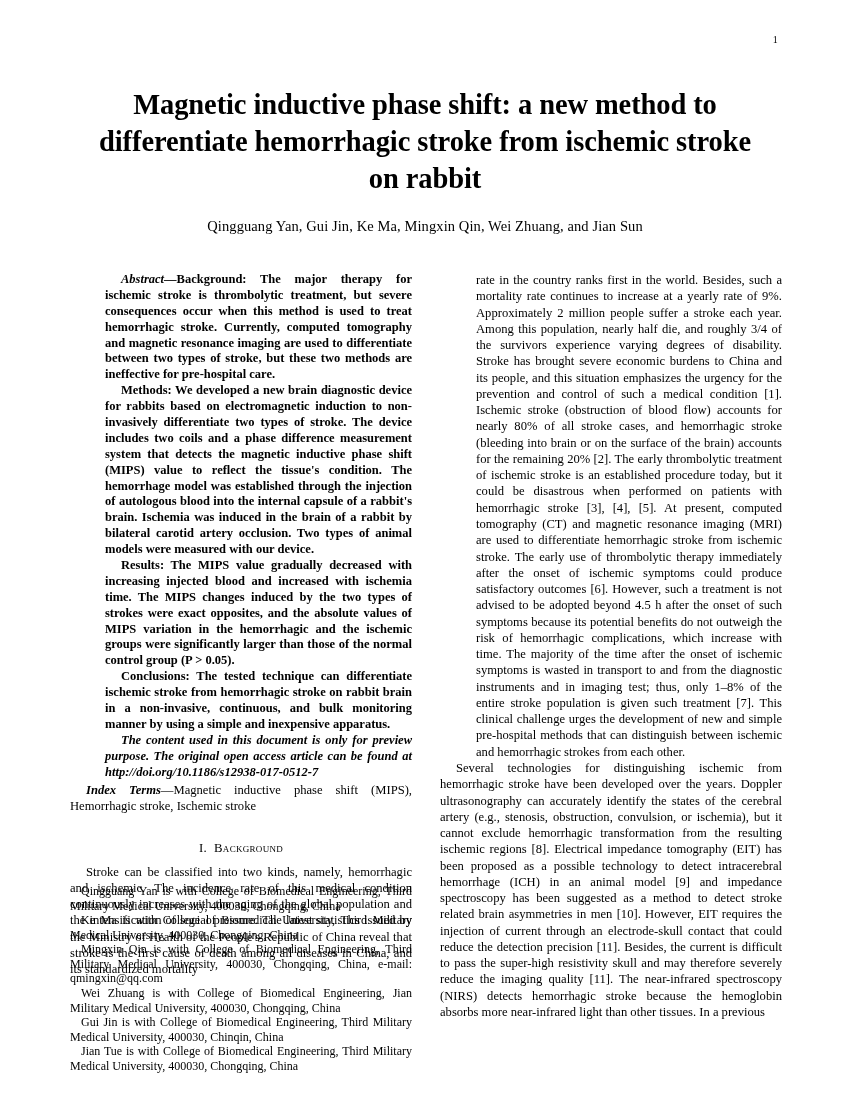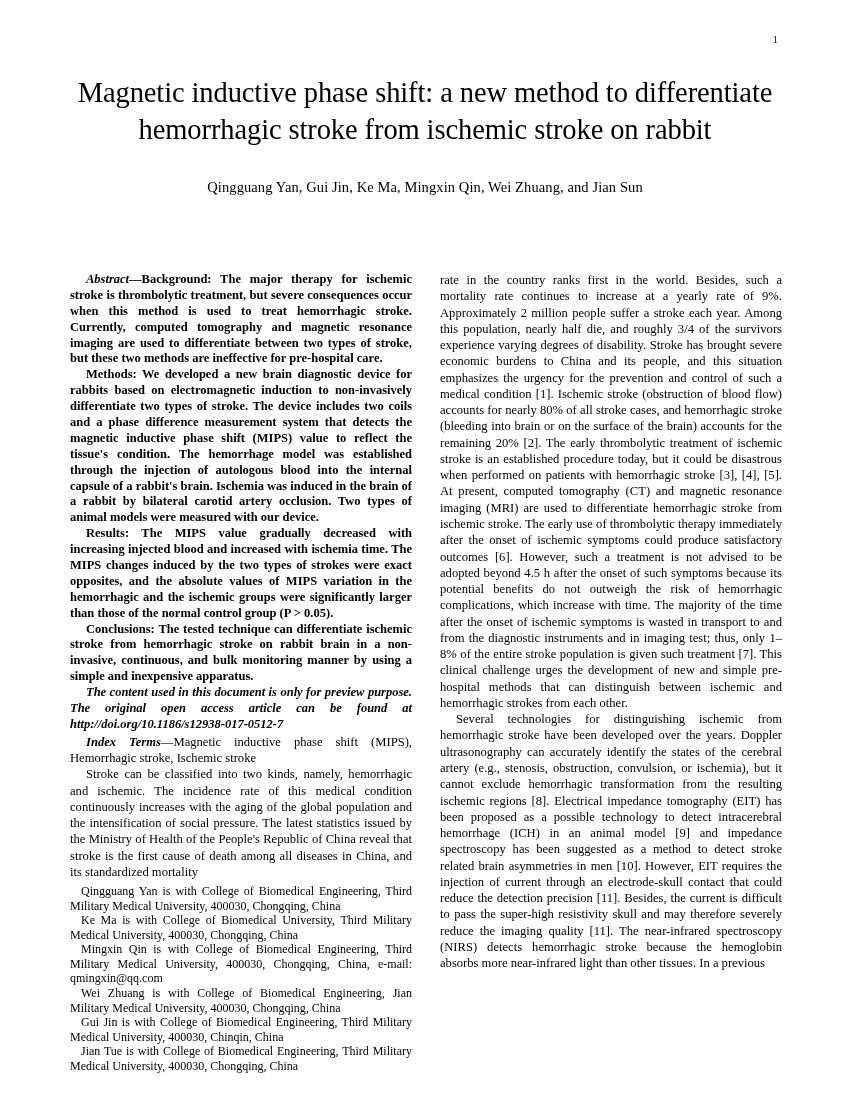--- a/index.html
+++ b/index.html
@@ -36,26 +36,26 @@
   .titleblock {
     position: absolute;
     top: 74px;
     left: 72px;
     width: 706px;
     text-align: center;
   }
   .paper-title {
     font-size: 28.5px;
     line-height: 1.30;
-    font-weight: normal;
-    margin: 0;
+    font-weight: bold;
+    margin: 12px;
     letter-spacing: -0.1px;
   }
   .authors {
-    margin-top: 30px;
+    margin-top: 20px;
     font-size: 14.5px;
     line-height: 1.3;
     letter-spacing: 0.1px;
   }
   
   .columns {
     position: absolute;
     top: 272px;
     left: 70px;
     width: 712px;
@@ -68,25 +68,26 @@
     position: relative;
   }
   p {
     margin: 0;
     font-size: 12.6px;
     line-height: 1.292;
     text-align: justify;
     text-indent: 16px;
     hyphens: none;
   }
-  p.noindent { text-indent: 0; }
+  p.noindent { text-indent: 0; margin-left: 36px; }
   .abstract p {
     font-weight: bold;
     font-size: 12.5px;
     line-height: 1.272;
+    margin-left: 35px;
   }
   .abstract .lead-term {
     font-style: italic;
     font-weight: bold;
   }
   .preview-note {
     font-style: italic;
     font-weight: bold;
   }
   .index-terms .lead-term {
@@ -140,20 +141,21 @@
         <p>Methods: We developed a new brain diagnostic device for rabbits based on electromagnetic induction to non-invasively differentiate two types of stroke. The device includes two coils and a phase difference measurement system that detects the magnetic inductive phase shift (MIPS) value to reflect the tissue's condition. The hemorrhage model was established through the injection of autologous blood into the internal capsule of a rabbit's brain. Ischemia was induced in the brain of a rabbit by bilateral carotid artery occlusion. Two types of animal models were measured with our device.</p>
         <p>Results: The MIPS value gradually decreased with increasing injected blood and increased with ischemia time. The MIPS changes induced by the two types of strokes were exact opposites, and the absolute values of MIPS variation in the hemorrhagic and the ischemic groups were significantly larger than those of the normal control group (P &gt; 0.05).</p>
         <p>Conclusions: The tested technique can differentiate ischemic stroke from hemorrhagic stroke on rabbit brain in a non-invasive, continuous, and bulk monitoring manner by using a simple and inexpensive apparatus.</p>
         <p class="preview-note">The content used in this document is only for preview purpose. The original open access article can be found at http://doi.org/10.1186/s12938-017-0512-7</p>
       </div>
 
       <div class="index-terms">
         <p><span class="lead-term">Index Terms</span><span>—</span><span>Magnetic inductive phase shift (MIPS), Hemorrhagic stroke, Ischemic stroke</span></p>
       </div>
 
+      <p class="section-head"><span class="numeral">I.</span>&nbsp; <span>Background</span></p>
 
       <p>Stroke can be classified into two kinds, namely, hemorrhagic and ischemic. The incidence rate of this medical condition continuously increases with the aging of the global population and the intensification of social pressure. The latest statistics issued by the Ministry of Health of the People's Republic of China reveal that stroke is the first cause of death among all diseases in China, and its standardized mortality</p>
 
       <div class="footnotes">
         <p>Qingguang Yan is with College of Biomedical Engineering, Third Military Medical University, 400030, Chongqing, China</p>
         <p>Ke Ma is with College of Biomedical University, Third Military Medical University, 400030, Chongqing, China</p>
         <p>Mingxin Qin is with College of Biomedical Engineering, Third Military Medical University, 400030, Chongqing, China, e-mail: qmingxin@qq.com</p>
         <p>Wei Zhuang is with College of Biomedical Engineering, Jian Military Medical University, 400030, Chongqing, China</p>
         <p>Gui Jin is with College of Biomedical Engineering, Third Military Medical University, 400030, Chinqin, China</p>
         <p>Jian Tue is with College of Biomedical Engineering, Third Military Medical University, 400030, Chongqing, China</p>

